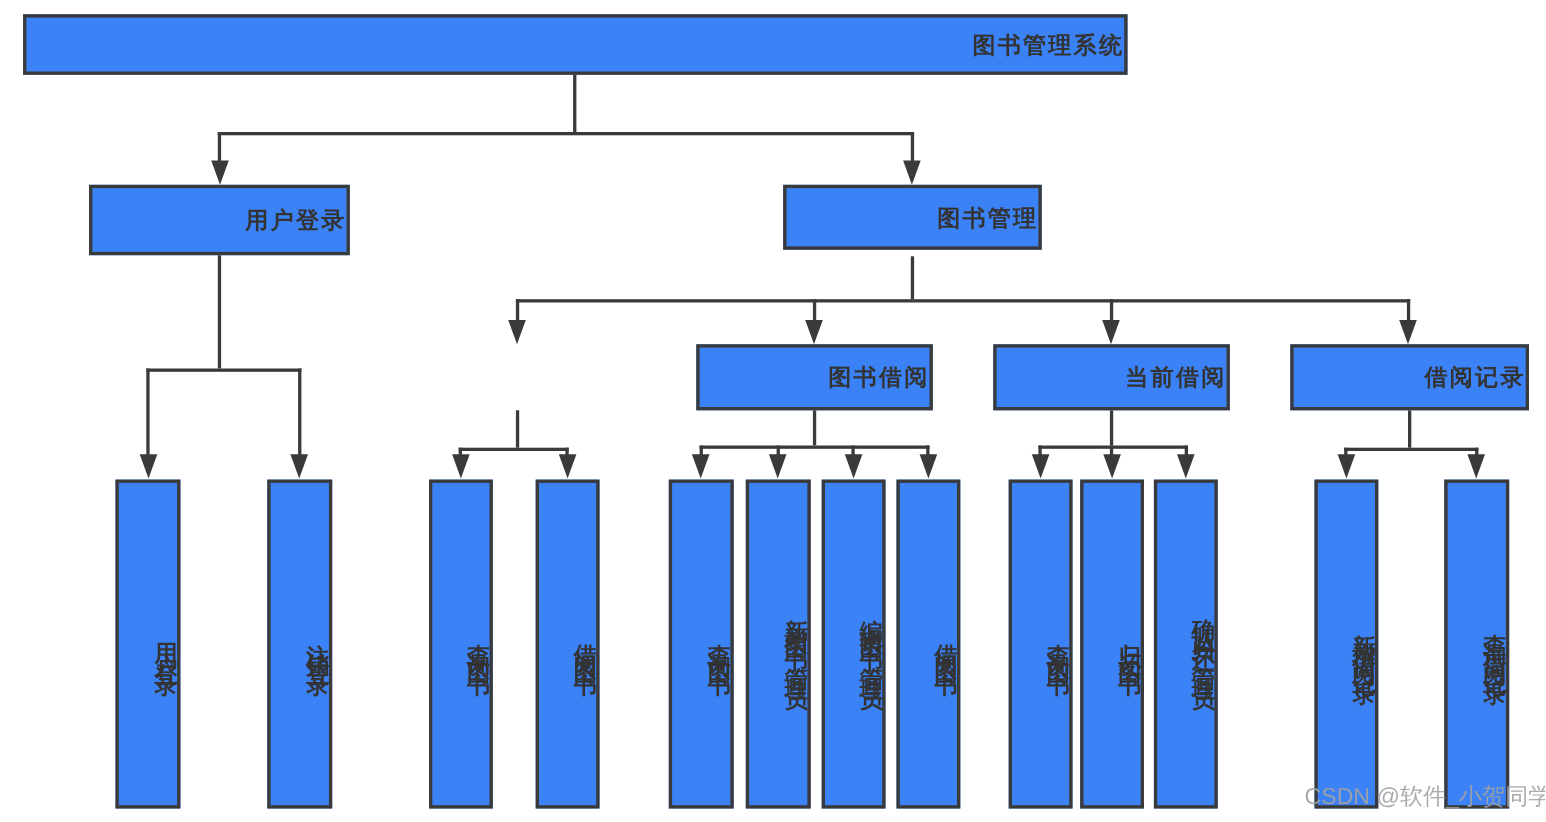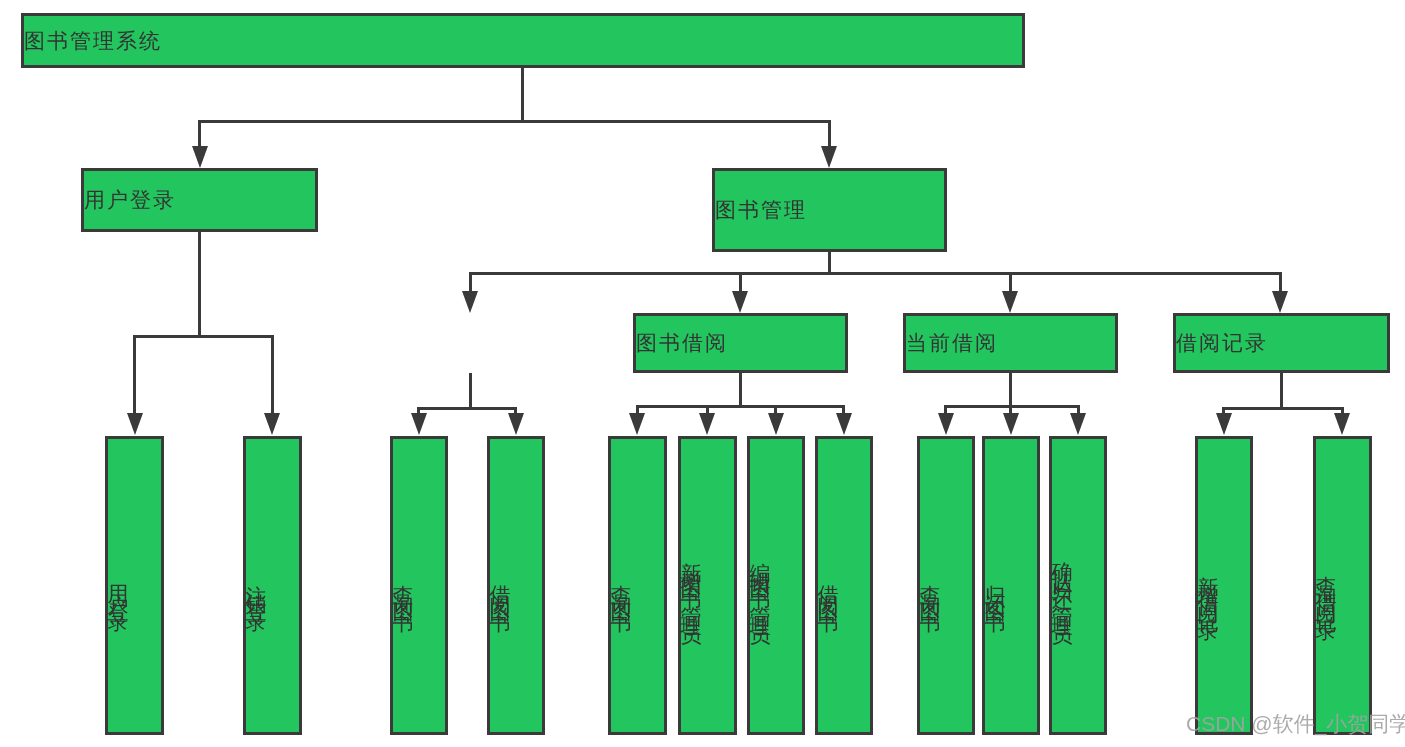--- a/index.html
+++ b/index.html
@@ -12,23 +12,24 @@
   .canvas{
     position:relative;
     width:1405px;height:747px;
     background:#ffffff;
     overflow:hidden;
   }
   .box{
     position:absolute;
     box-sizing:border-box;
     border:3px solid var(--line);
-    background:#22c55e;
-    display:flex;align-items:center;justify-content:flex-start;
+    background:#3b82f6;
+    display:flex;align-items:center;justify-content:flex-end;
     color:var(--text);
+    font-weight:bold;
   }
   .box .lbl{
     font-size:21px;
     letter-spacing:2px;
     color:var(--text);
     white-space:nowrap;
   }
   .leaf .lbl{
     writing-mode:vertical-rl;
     letter-spacing:9px;
@@ -118,21 +119,21 @@
   <div class="arrow" style="left:1216px;top:413px"></div>
   <div class="arrow" style="left:1334px;top:413px"></div>
 
   <div class="box" style="left:21px;top:13px;width:1004px;height:55px">
     <span class="lbl">图书管理系统</span>
   </div>
 
   <div class="box" style="left:81px;top:168px;width:237px;height:64px">
     <span class="lbl">用户登录</span>
   </div>
-  <div class="box" style="left:712px;top:168px;width:235px;height:84px">
+  <div class="box" style="left:712px;top:168px;width:235px;height:59px">
     <span class="lbl">图书管理</span>
   </div>
 
   <div class="box" style="left:903px;top:313px;width:215px;height:60px">
     <span class="lbl">当前借阅</span>
   </div>
   <div class="box" style="left:633px;top:313px;width:215px;height:60px">
     <span class="lbl">图书借阅</span>
   </div>
   <div class="box" style="left:1173px;top:313px;width:217px;height:60px">

